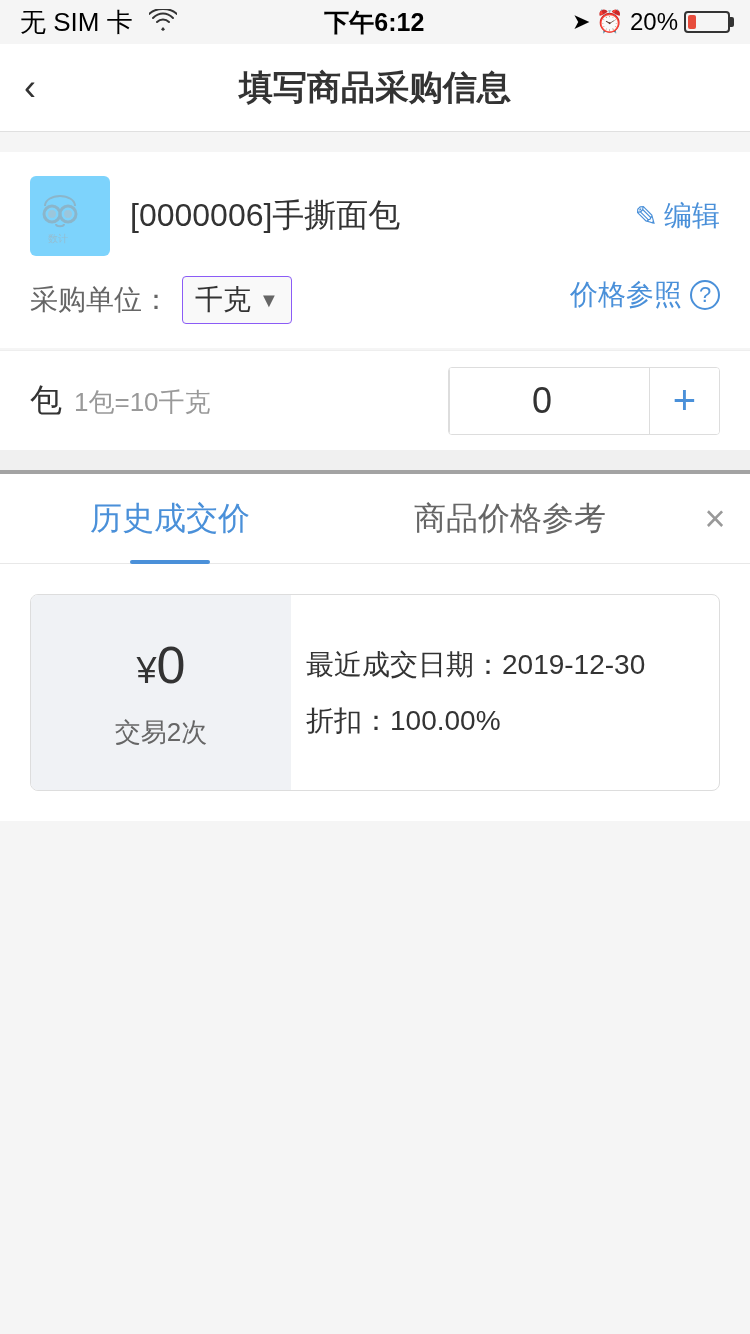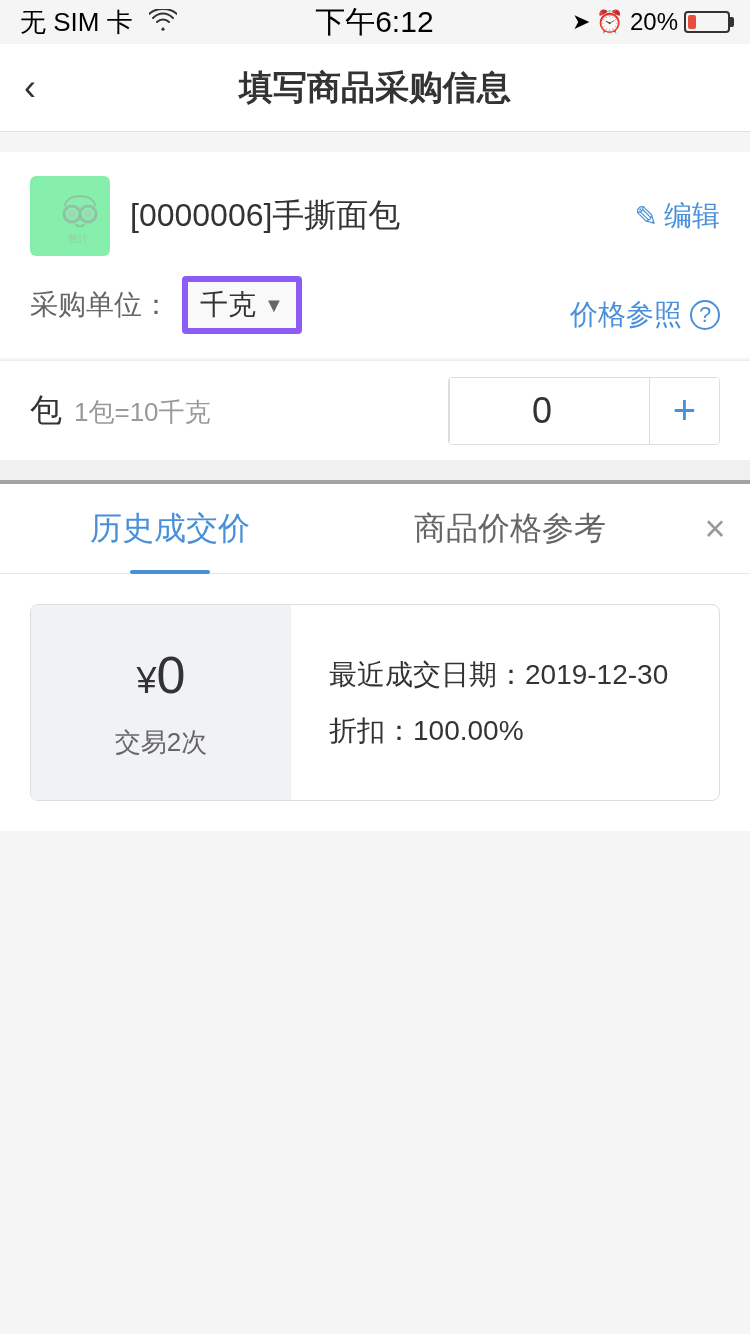--- a/index.html
+++ b/index.html
@@ -17,21 +17,21 @@
       width: 750px;
       height: 44px;
       background: #f5f5f5;
       display: flex;
       align-items: center;
       justify-content: space-between;
       padding: 0 20px;
       font-size: 26px;
     }
     .status-left { display: flex; align-items: center; gap: 16px; text-align: center; }
-    .status-center { font-size: 30px; font-weight: 400; }
+    .status-center { font-size: 25px; font-weight: 700; }
     .status-right { display: flex; align-items: center; gap: 6px; font-size: 24px; }
     .battery {
       width: 46px; height: 22px;
       border: 2px solid #333;
       border-radius: 4px;
       position: relative;
       display: flex;
       align-items: center;
       padding: 2px;
     }
@@ -90,25 +90,25 @@
       margin-bottom: 20px;
     }
     .product-left {
       display: flex;
       align-items: center;
       gap: 20px;
     }
     .product-thumbnail {
       width: 80px;
       height: 80px;
-      background: #86efac;
+      background: #7dd3fc;
       border-radius: 6px;
       display: flex;
       align-items: center;
-      justify-content: flex-end;
+      justify-content: flex-start;
       overflow: hidden;
     }
     .product-thumbnail svg {
       width: 60px;
       height: 60px;
       opacity: 0.5;
     }
     .product-name {
       font-size: 32px;
       color: #333;
@@ -117,32 +117,32 @@
     .edit-btn {
       display: flex;
       align-items: center;
       gap: 6px;
       color: #4a90d9;
       font-size: 28px;
       cursor: pointer;
     }
     .product-unit-row {
       display: flex;
-      align-items: flex-end;
+      align-items: flex-start;
       justify-content: space-between;
       margin-top: 10px;
     }
     .unit-label {
       font-size: 28px;
       color: #666;
     }
     .unit-select {
       display: flex;
       align-items: center;
-      border: 6px solid #8b5cf6;
+      border: 1px solid #8b5cf6;
       border-radius: 4px;
       padding: 4px 12px;
       font-size: 28px;
       color: #333;
       background: #f9f9f9;
       gap: 8px;
     }
     .unit-select .caret {
       font-size: 20px;
       color: #666;
@@ -300,21 +300,21 @@
       color: #333;
       font-weight: 500;
     }
     .history-trades {
       font-size: 26px;
       color: #666;
       margin-top: 20px;
     }
     .history-right {
       flex: 1;
-      padding: 30px 38px;
+      padding: 30px 15px;
       display: flex;
       flex-direction: column;
       justify-content: center;
       gap: 16px;
     }
     .history-detail-row {
       font-size: 28px;
       color: #333;
       line-height: 1.4;
     }

